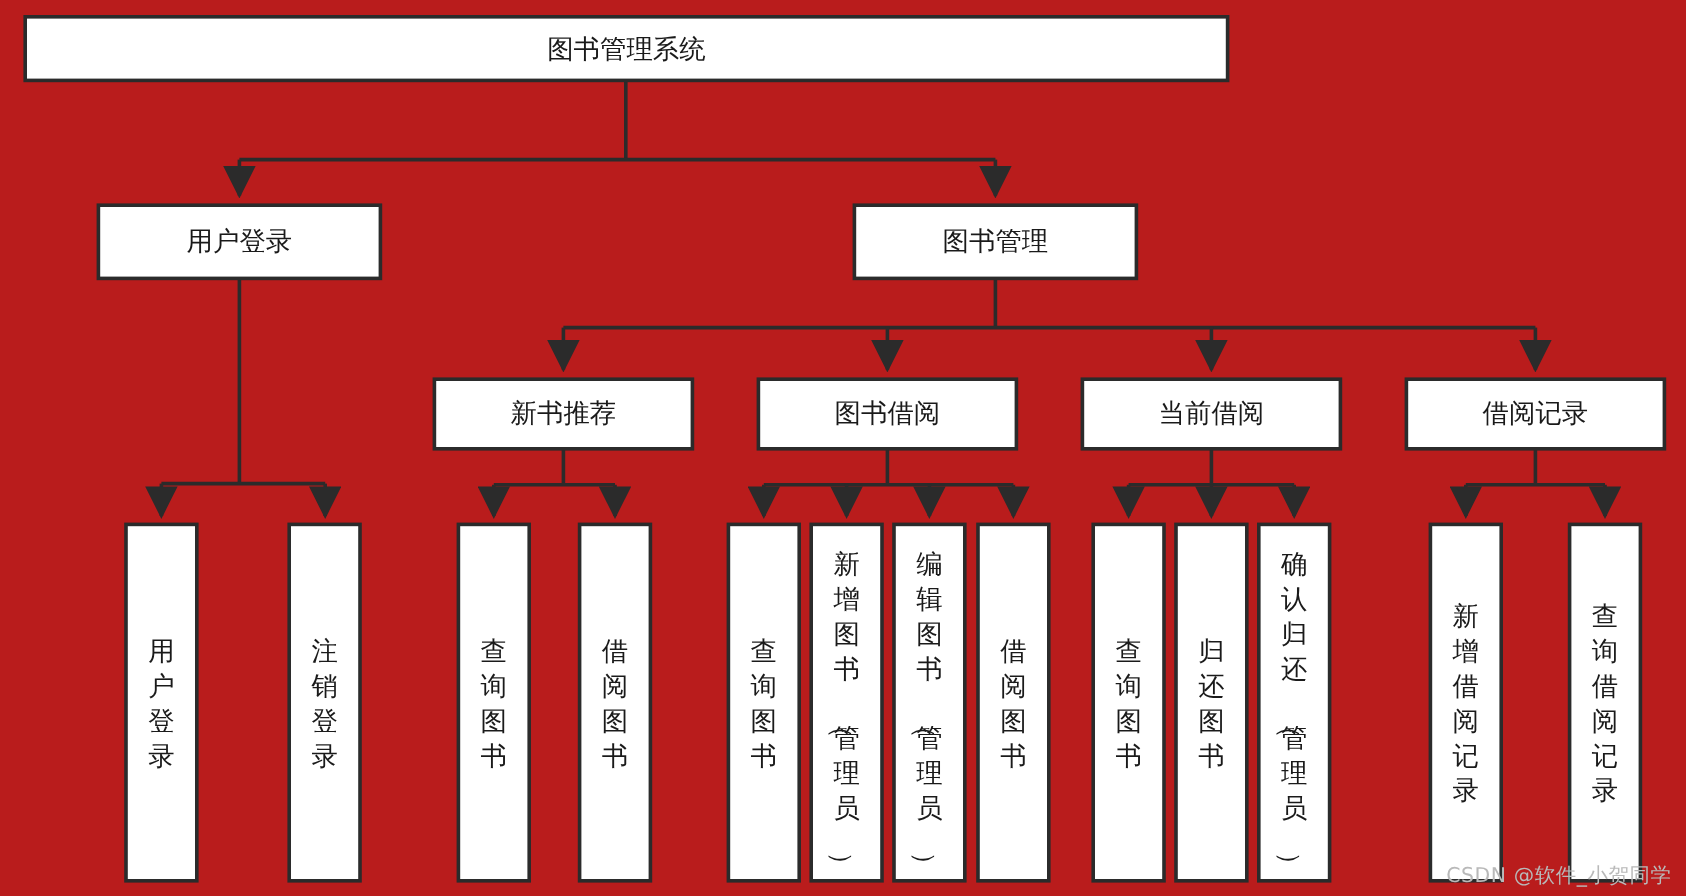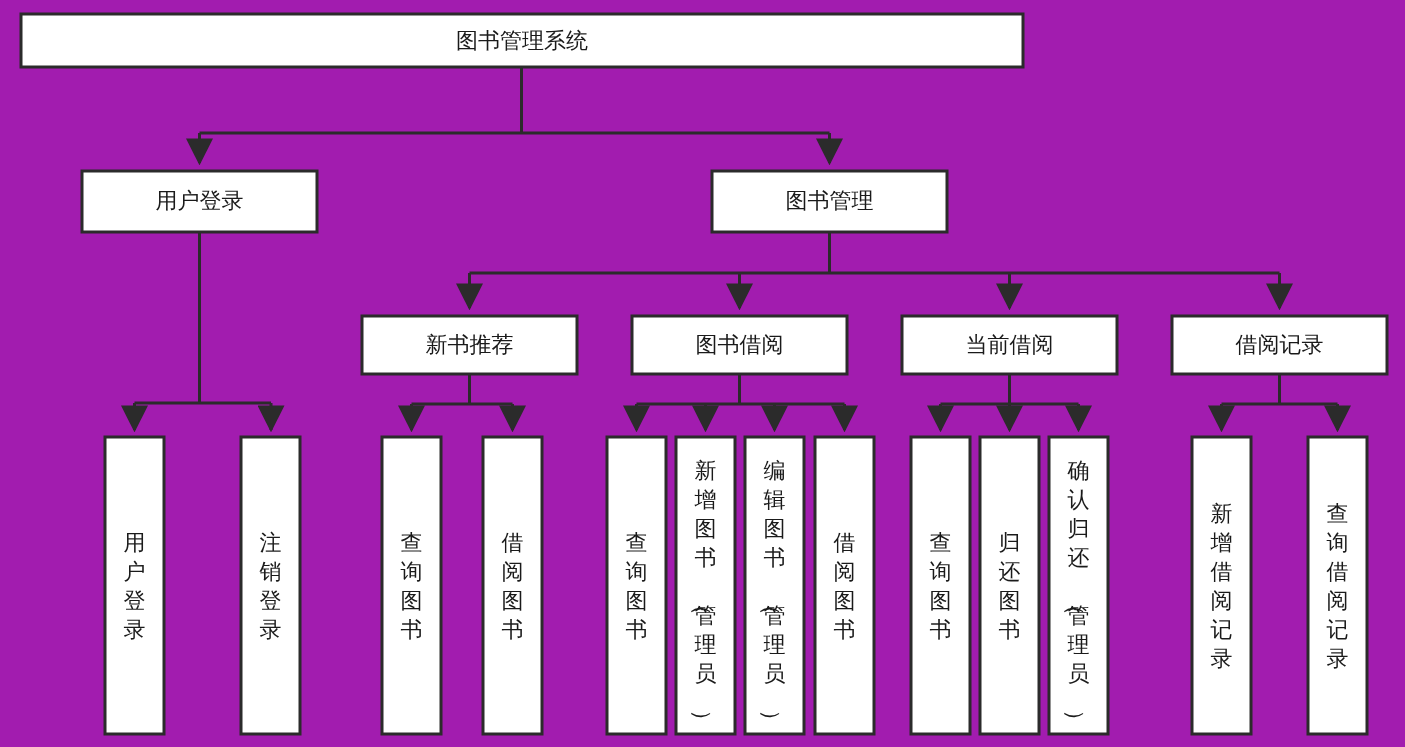--- a/index.html
+++ b/index.html
@@ -10,21 +10,21 @@
   body {
     width: 1405px;
     height: 747px;
     font-family: "DejaVu Sans", "Liberation Sans", sans-serif;
     overflow: hidden;
   }
   #diagram-root {
     position: relative;
     width: 1405px;
     height: 747px;
-    background: #a21caf;
+    background: #b91c1c;
   }
   svg.diagram {
     position: absolute;
     left: 0;
     top: 0;
     width: 1405px;
     height: 747px;
     display: block;
   }
   .node-rect {
@@ -226,13 +226,14 @@
       <text class="node-label-v vert" x="1221.5" y="521.1"><tspan x="1221.5" dy="0">新</tspan><tspan x="1221.5" dy="29">增</tspan><tspan x="1221.5" dy="29">借</tspan><tspan x="1221.5" dy="29">阅</tspan><tspan x="1221.5" dy="29">记</tspan><tspan x="1221.5" dy="29">录</tspan></text>
     </g>
 
     <g>
       <rect class="node-rect" x="1308" y="437" width="59" height="297"></rect>
       <text class="node-label-v vert" x="1337.5" y="521.1"><tspan x="1337.5" dy="0">查</tspan><tspan x="1337.5" dy="29">询</tspan><tspan x="1337.5" dy="29">借</tspan><tspan x="1337.5" dy="29">阅</tspan><tspan x="1337.5" dy="29">记</tspan><tspan x="1337.5" dy="29">录</tspan></text>
     </g>
 
   </svg>
 
+  <div class="watermark">CSDN @软件_小贺同学</div>
 </div>
 
 </body></html>

